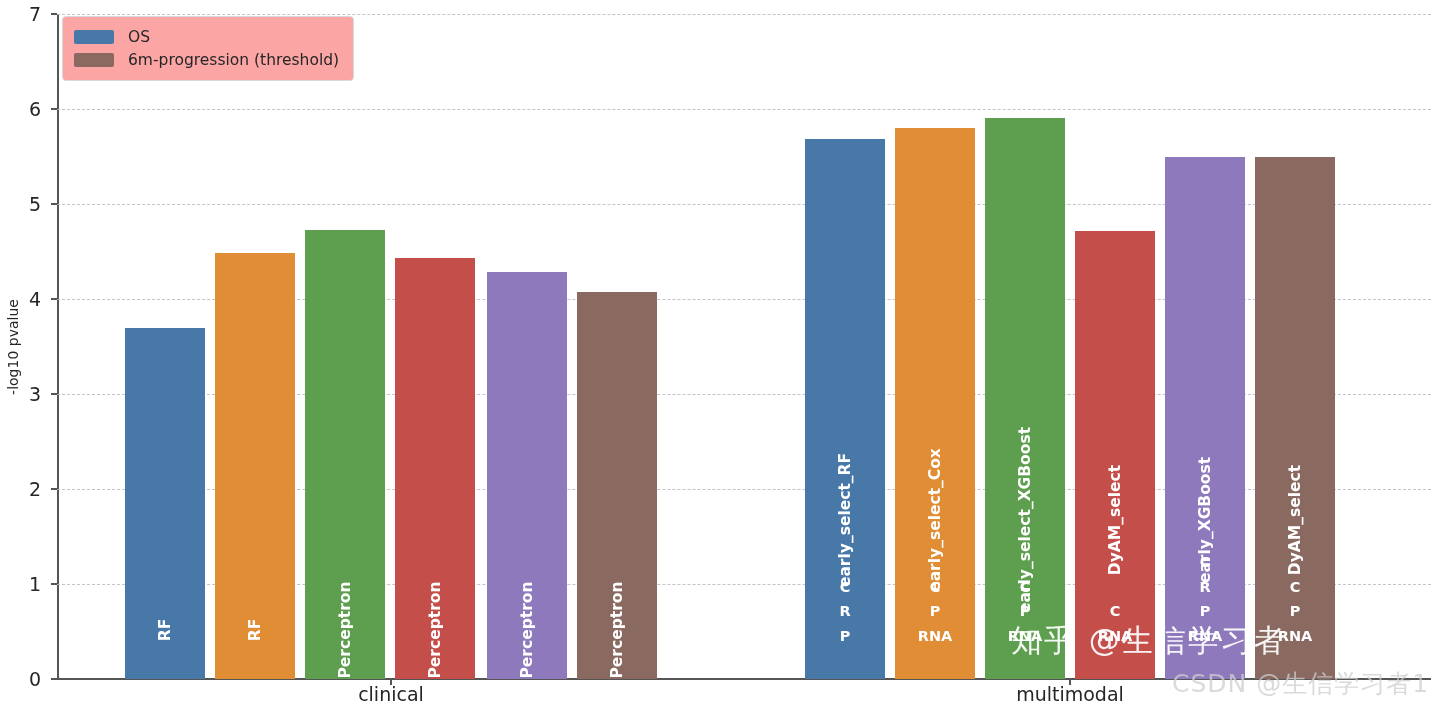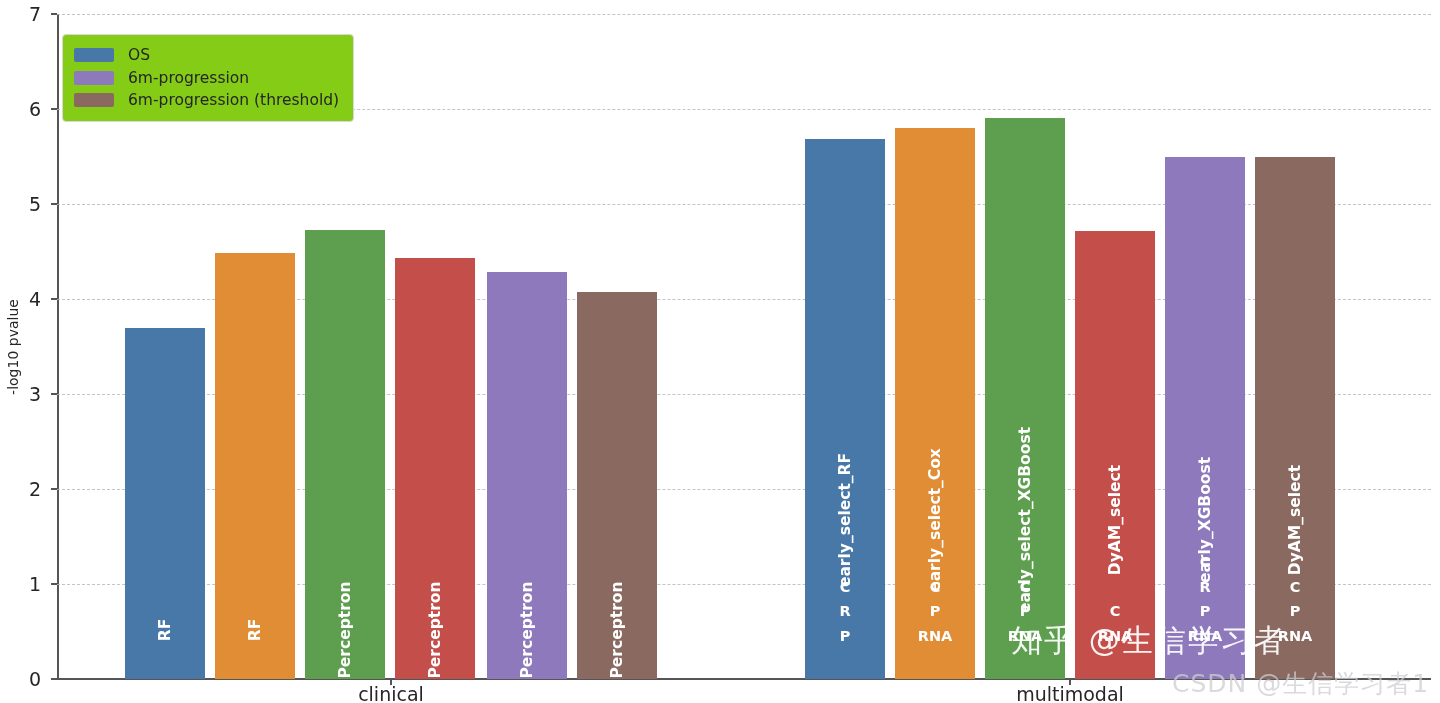--- a/index.html
+++ b/index.html
@@ -111,22 +111,22 @@
     top: 683px;
     transform: translateX(-50%);
     font-size: 19px;
     color: #262626;
     white-space: nowrap;
   }
 
   
   #legend {
     position: absolute;
-    left: 62px; top: 34px;
-    background: #84cc16;
+    left: 62px; top: 16px;
+    background: #fca5a5;
     border: 1px solid #d8d8dd;
     border-radius: 4px;
     padding: 9px 14px 9px 11px;
   }
   .legend-row {
     display: flex;
     align-items: center;
     height: 22.5px;
   }
   .legend-swatch {
@@ -275,24 +275,20 @@
       <div class="xtick-mark" style="left: 1069.2px;"></div>
       <div class="xtick-label" style="left: 1070px;">multimodal</div>
     </div>
 
   <div id="legend">
       <div class="legend-row">
         <span class="legend-swatch" style="background: rgb(72, 120, 168);"></span>
         <span class="legend-label">OS</span>
       </div>
       <div class="legend-row">
-        <span class="legend-swatch" style="background: rgb(141, 121, 187);"></span>
-        <span class="legend-label">6m-progression</span>
-      </div>
-      <div class="legend-row">
         <span class="legend-swatch" style="background: rgb(138, 106, 96);"></span>
         <span class="legend-label">6m-progression (threshold)</span>
       </div>
     </div>
 
   <div id="watermark-zhihu">知乎 @生信学习者</div>
   <div id="watermark-csdn">CSDN @生信学习者1</div>
 </div>
 
 </body></html>

